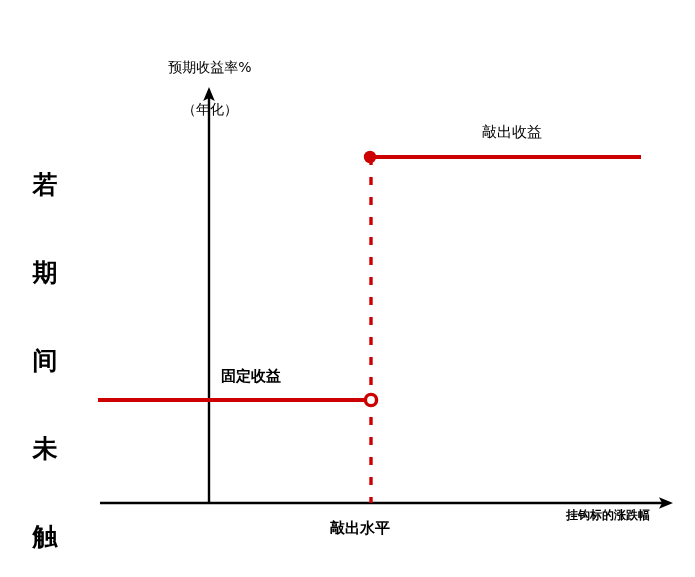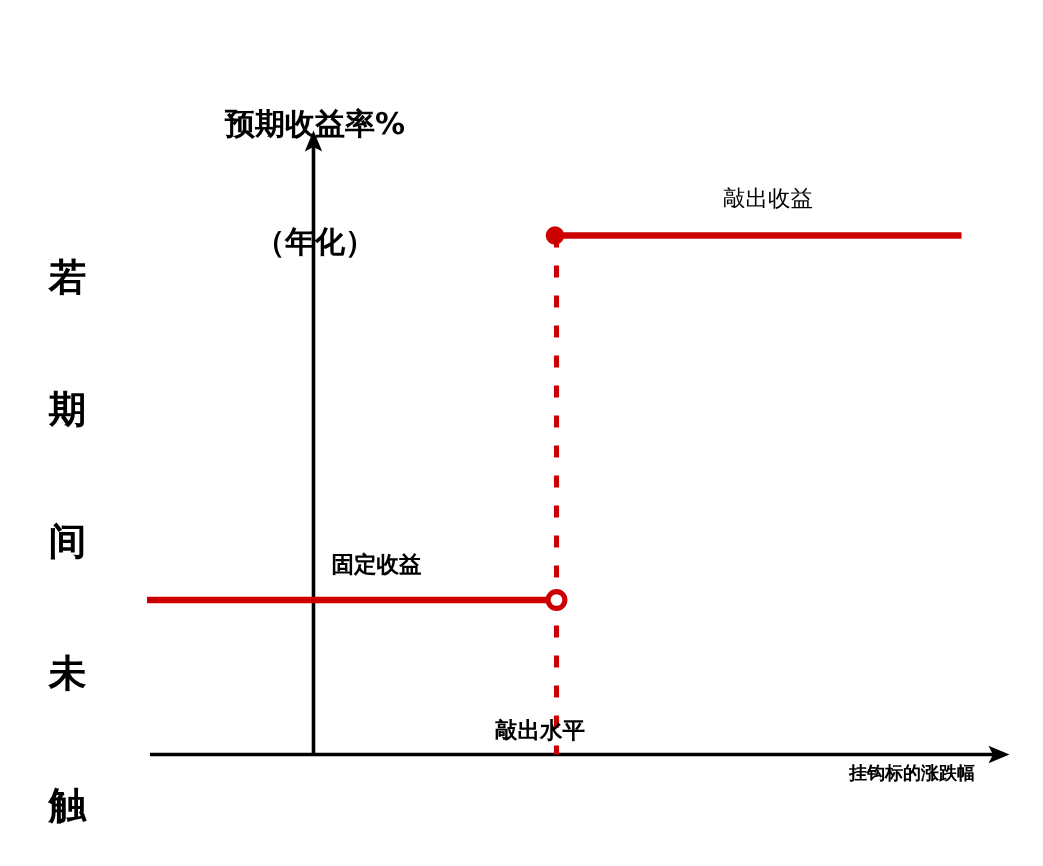--- a/index.html
+++ b/index.html
@@ -55,46 +55,46 @@
     line-height: 38px;
     text-align: center;
   }
 
   
   #y-axis-title {
     left: 120px;
     top: 32px;
     width: 180px;
     text-align: center;
-    font-size: 20px;
-    font-weight: bold;
+    font-size: 14px;
+    font-weight: normal;
   }
   #y-axis-title .line1 { display: block; }
   #y-axis-title .line2 {
     display: block;
-    margin-top: 19px;
+    margin-top: 0;
   }
 
   
   #fixed-return-label {
     left: 221px;
     top: 369px;
     font-size: 15px;
     font-weight: bold;
     text-align: right;
   }
   #knockout-return-label {
     left: 482px;
     top: 125px;
     font-size: 15px;
     font-weight: normal;
   }
   #knockout-level-label {
     left: 330px;
-    top: 480px;
+    top: 521px;
     font-size: 15px;
     font-weight: bold;
   }
   #x-axis-title {
     left: 566px;
     top: 509px;
     font-size: 12px;
     font-weight: bold;
   }
 </style>

